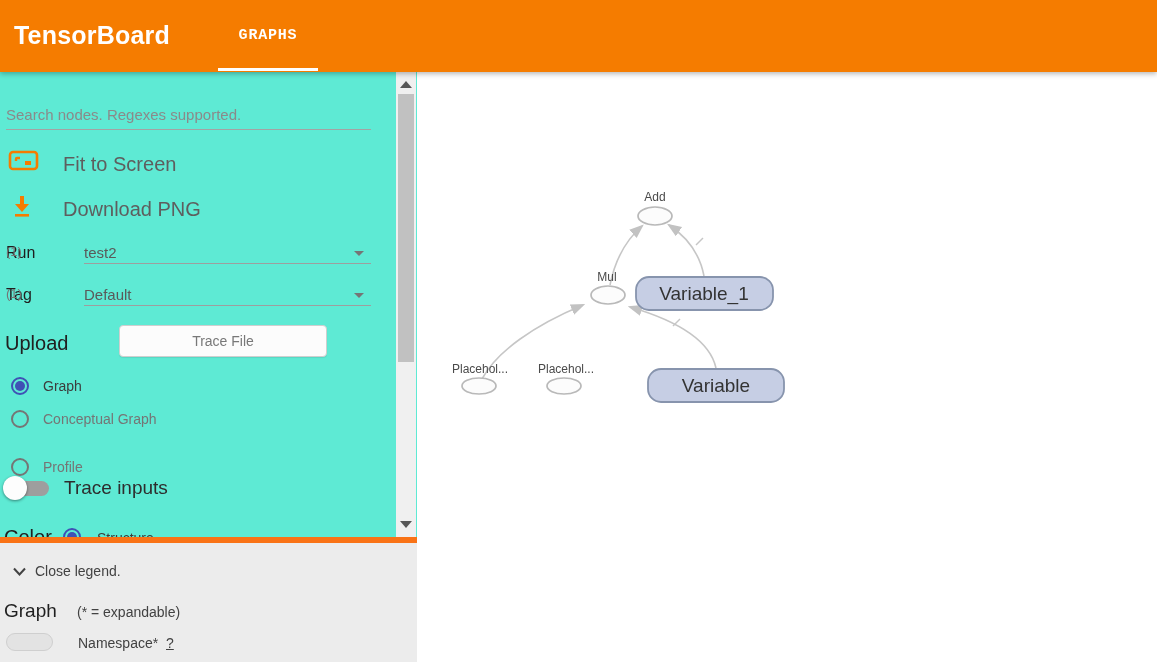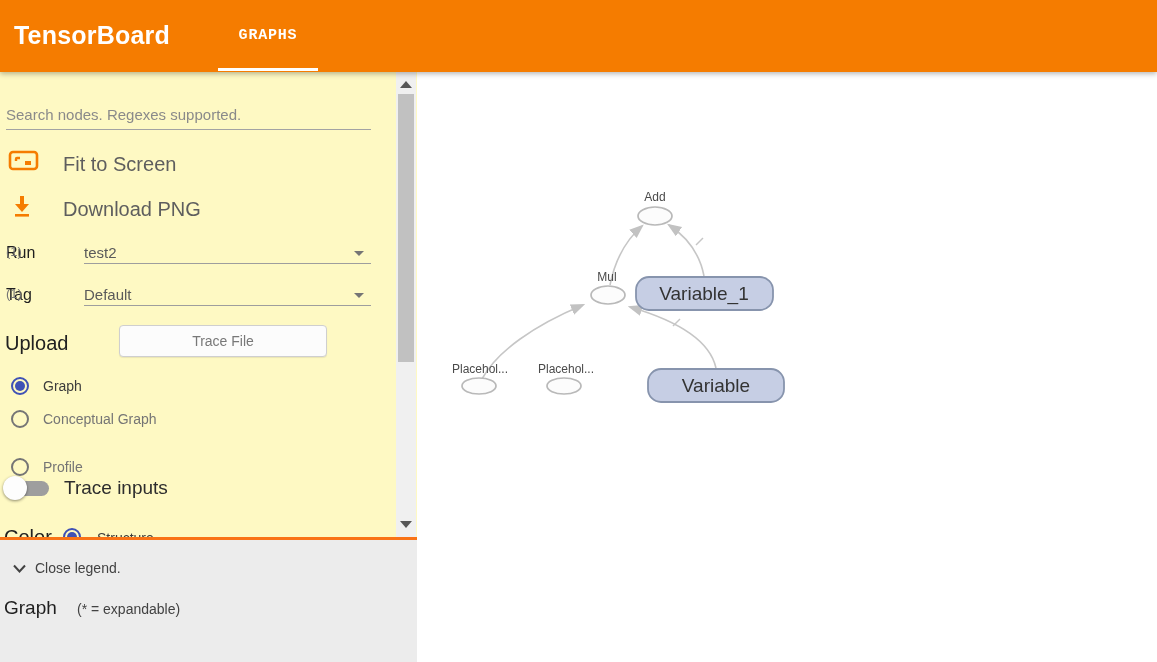--- a/index.html
+++ b/index.html
@@ -16,21 +16,21 @@
             background:var(--accent); box-shadow:0 2px 5px rgba(0,0,0,.28); z-index:10; }
   .app-title { position:absolute; left:14px; top:21px; color:#fff;
                font-size:25px; font-weight:bold; letter-spacing:.2px; }
   .tab { position:absolute; left:218px; top:0; width:100px; height:72px; cursor:pointer; }
   .tab-label { position:absolute; left:0; top:27px; width:100%; text-align:center;
                color:#fff; font-size:15px; font-weight:bold; letter-spacing:.8px;font-family:Liberation Mono, monospace; }
   .tab-underline { position:absolute; left:0; top:68px; width:100px; height:3px; background:#fff; }
 
   
   .sidebar { position:absolute; left:0; top:72px; width:417px; height:502px;
-             background:#fef9c3; z-index:1; }
+             background:#5eead4; z-index:1; }
   .sidebar * { position:absolute; }
 
   .search-input { left:6px; top:28px; width:365px; height:30px; background:transparent;
                   border:none; border-bottom:1px solid #a3a3a3; font-size:15px; color:#444;
                   font-family:"Liberation Sans","DejaVu Sans",sans-serif; outline:none; }
   .search-input::placeholder { color:#8a8a8a; opacity:1; }
 
   .tool-row { height:24px; left:0; width:380px; cursor:pointer; }
   .tool-row .ticon { left:8px; top:0; }
   .tool-label { left:63px; top:3px; font-size:20px; color:#5e5e5e; }
@@ -77,21 +77,21 @@
   
   .scrollbar { left:396px; top:0; width:20px; height:465px; background:#f0f0f0; }
   .sb-up { left:4px; top:9px; width:0; height:0; border-left:6px solid transparent;
            border-right:6px solid transparent; border-bottom:7px solid #575757; cursor:pointer; }
   .sb-down { left:4px; top:449px; width:0; height:0; border-left:6px solid transparent;
              border-right:6px solid transparent; border-top:7px solid #575757; cursor:pointer; }
   .sb-thumb { left:2px; top:22px; width:16px; height:268px; background:#c1c1c1; cursor:pointer; }
 
   
   .legend { position:absolute; left:0; top:537px; width:417px; height:125px;
-            background:#ececec; border-top:3px solid #f97316; overflow:hidden; z-index:5; }
+            background:#ececec; border-top:6px solid #f97316; overflow:hidden; z-index:5; }
   .legend * { position:absolute; }
   .legend-close { left:0; top:18px; width:200px; height:22px; cursor:pointer; }
   .legend-chevron { left:12px; top:3px; }
   .legend-close-label { left:35px; top:2px; font-size:14px; color:#424242; }
   .legend-title { left:4px; top:57px; font-size:19px; color:#1f1f1f; }
   .legend-note { left:77px; top:61px; font-size:14px; color:#424242;text-align:right; }
   .legend-item-ns { left:0; top:90px; width:380px; height:22px; }
   .ns-swatch { left:6px; top:0; width:47px; height:18px; border-radius:9px;
                background:#e3e3e3; border:1px solid #cfcfcf; }
   .ns-label { left:78px; top:2px; font-size:14px; color:#424242; }
@@ -208,20 +208,25 @@
     <div class="legend-close">
       <span class="legend-chevron">
         <svg width="15" height="15" viewBox="0 0 15 15">
           <polyline points="2,4.5 7.5,10.5 13,4.5" fill="none" stroke="#424242" stroke-width="2"></polyline>
         </svg>
       </span>
       <span class="legend-close-label">Close legend.</span>
     </div>
     <div class="legend-title">Graph</div>
     <div class="legend-note">(* = expandable)</div>
+    <div class="legend-item-ns">
+      <span class="ns-swatch"></span>
+      <span class="ns-label">Namespace*</span>
+      <span class="ns-help">?</span>
+    </div>
     <span class="opnode-swatch-partial">
       <svg width="38" height="18" viewBox="0 0 38 18">
         <ellipse cx="19" cy="17" rx="17" ry="8" fill="#f3f3f3" stroke="#c9c9c9" stroke-width="1.5"></ellipse>
       </svg>
     </span>
   </div>
 
   <div class="main">
     <svg width="740" height="590" viewBox="0 0 740 590">
       <defs>

